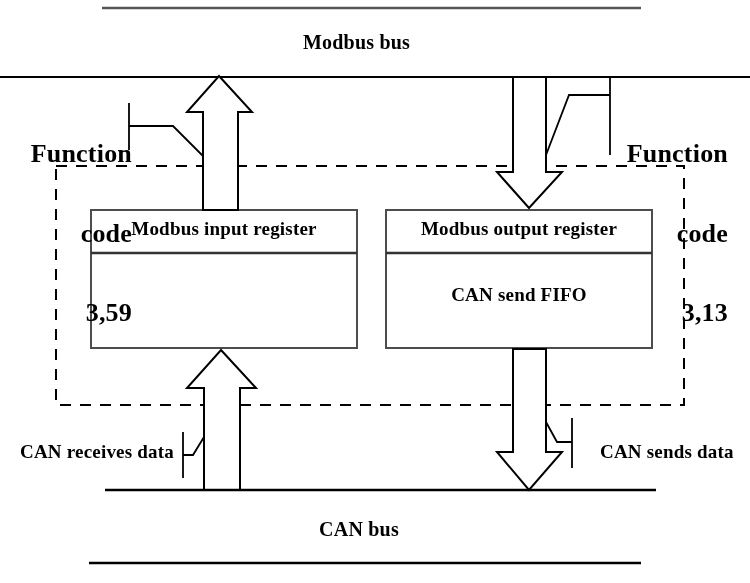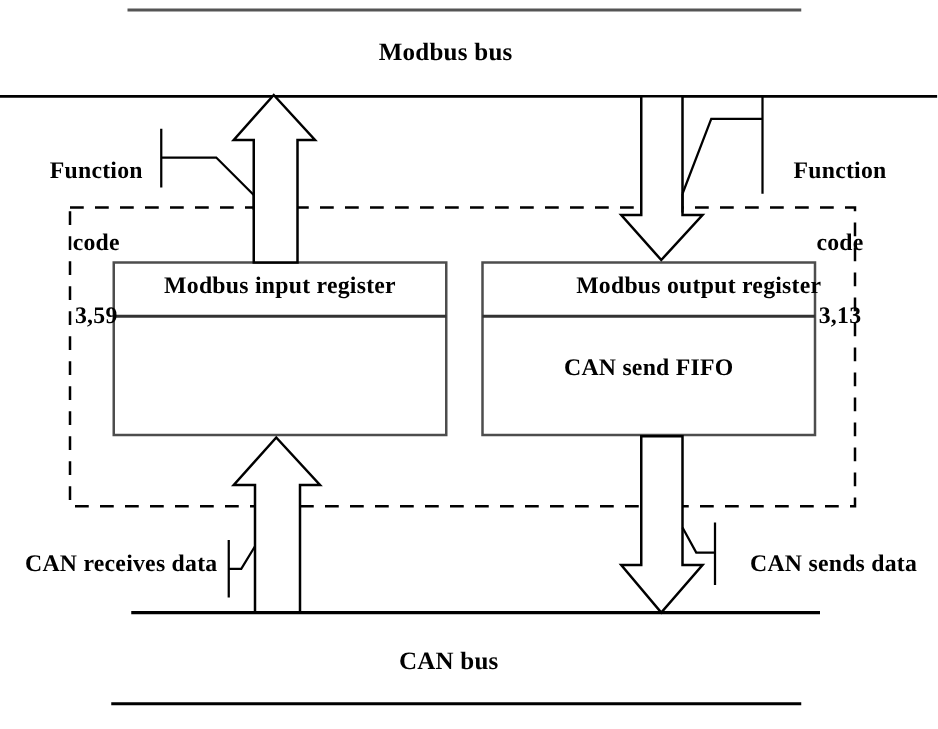--- a/index.html
+++ b/index.html
@@ -38,22 +38,22 @@
   }
   .bus-label {
     font-size: 20px;
   }
   .box-label {
     font-size: 19px;
     text-align: center;
     width: 100%;
   }
   .code-label {
-    font-size: 19px;
-    text-align: center;
+    font-size: 26px;
+    text-align: right;
     line-height: 1.02;
   }
   .edge-label {
     font-size: 19px;
     padding-left: 20px;
   }
   .boxwrap {
     position: absolute;
   }
 </style>
@@ -117,21 +117,21 @@
     <div>code</div>
     <div>3,13</div>
   </div>
 
   <div class="boxwrap" style="left:91px; top:219px; width:266px;">
     <div class="lbl box-label" style="position:relative; left:0; top:0;">Modbus input register</div>
   </div>
 
 
   <div class="boxwrap" style="left:386px; top:219px; width:266px;">
-    <div class="lbl box-label" style="position:relative; left:0; top:0;margin-left:40px;">Modbus output register</div>
+    <div class="lbl box-label" style="position:relative; left:0; top:0;">Modbus output register</div>
   </div>
 
   <div class="boxwrap" style="left:386px; top:285px; width:266px;">
     <div class="lbl box-label" style="position:relative; left:0; top:0;">CAN send FIFO</div>
   </div>
 
   <div class="lbl edge-label" style="left:0px; top:442px; width:182px; text-align:left;">CAN receives data</div>
 
   <div class="lbl edge-label" style="left:580px; top:442px; width:170px; text-align:left;">CAN sends data</div>
 

